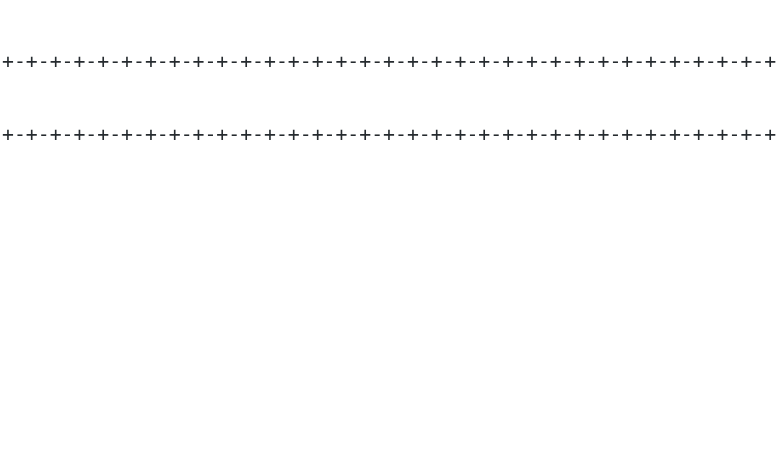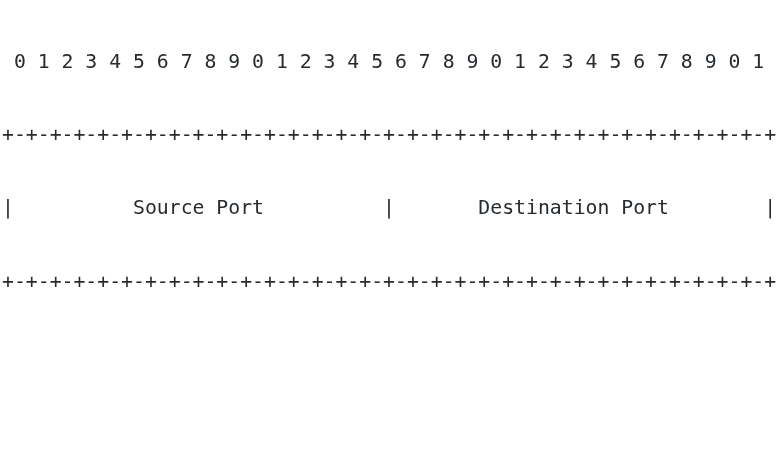--- a/index.html
+++ b/index.html
@@ -22,23 +22,21 @@
   }
   .ascii-diagram .line {
     height: 24.42px;
     white-space: pre;
   }
 </style>
 </head>
 <body>
 
 <div class="ascii-diagram">
-  <div class="line"> 0 1 2 3 4 5 6 7 8 9 0 1 2 3 4 5 6 7 8 9 0 1 2 3 4 5 6 7 8 9 0 1</div>
   <div class="line">+-+-+-+-+-+-+-+-+-+-+-+-+-+-+-+-+-+-+-+-+-+-+-+-+-+-+-+-+-+-+-+-+</div>
-  <div class="line">|          Source Port          |       Destination Port        |</div>
   <div class="line">+-+-+-+-+-+-+-+-+-+-+-+-+-+-+-+-+-+-+-+-+-+-+-+-+-+-+-+-+-+-+-+-+</div>
   
   
   
   
   
   
   
   
   

